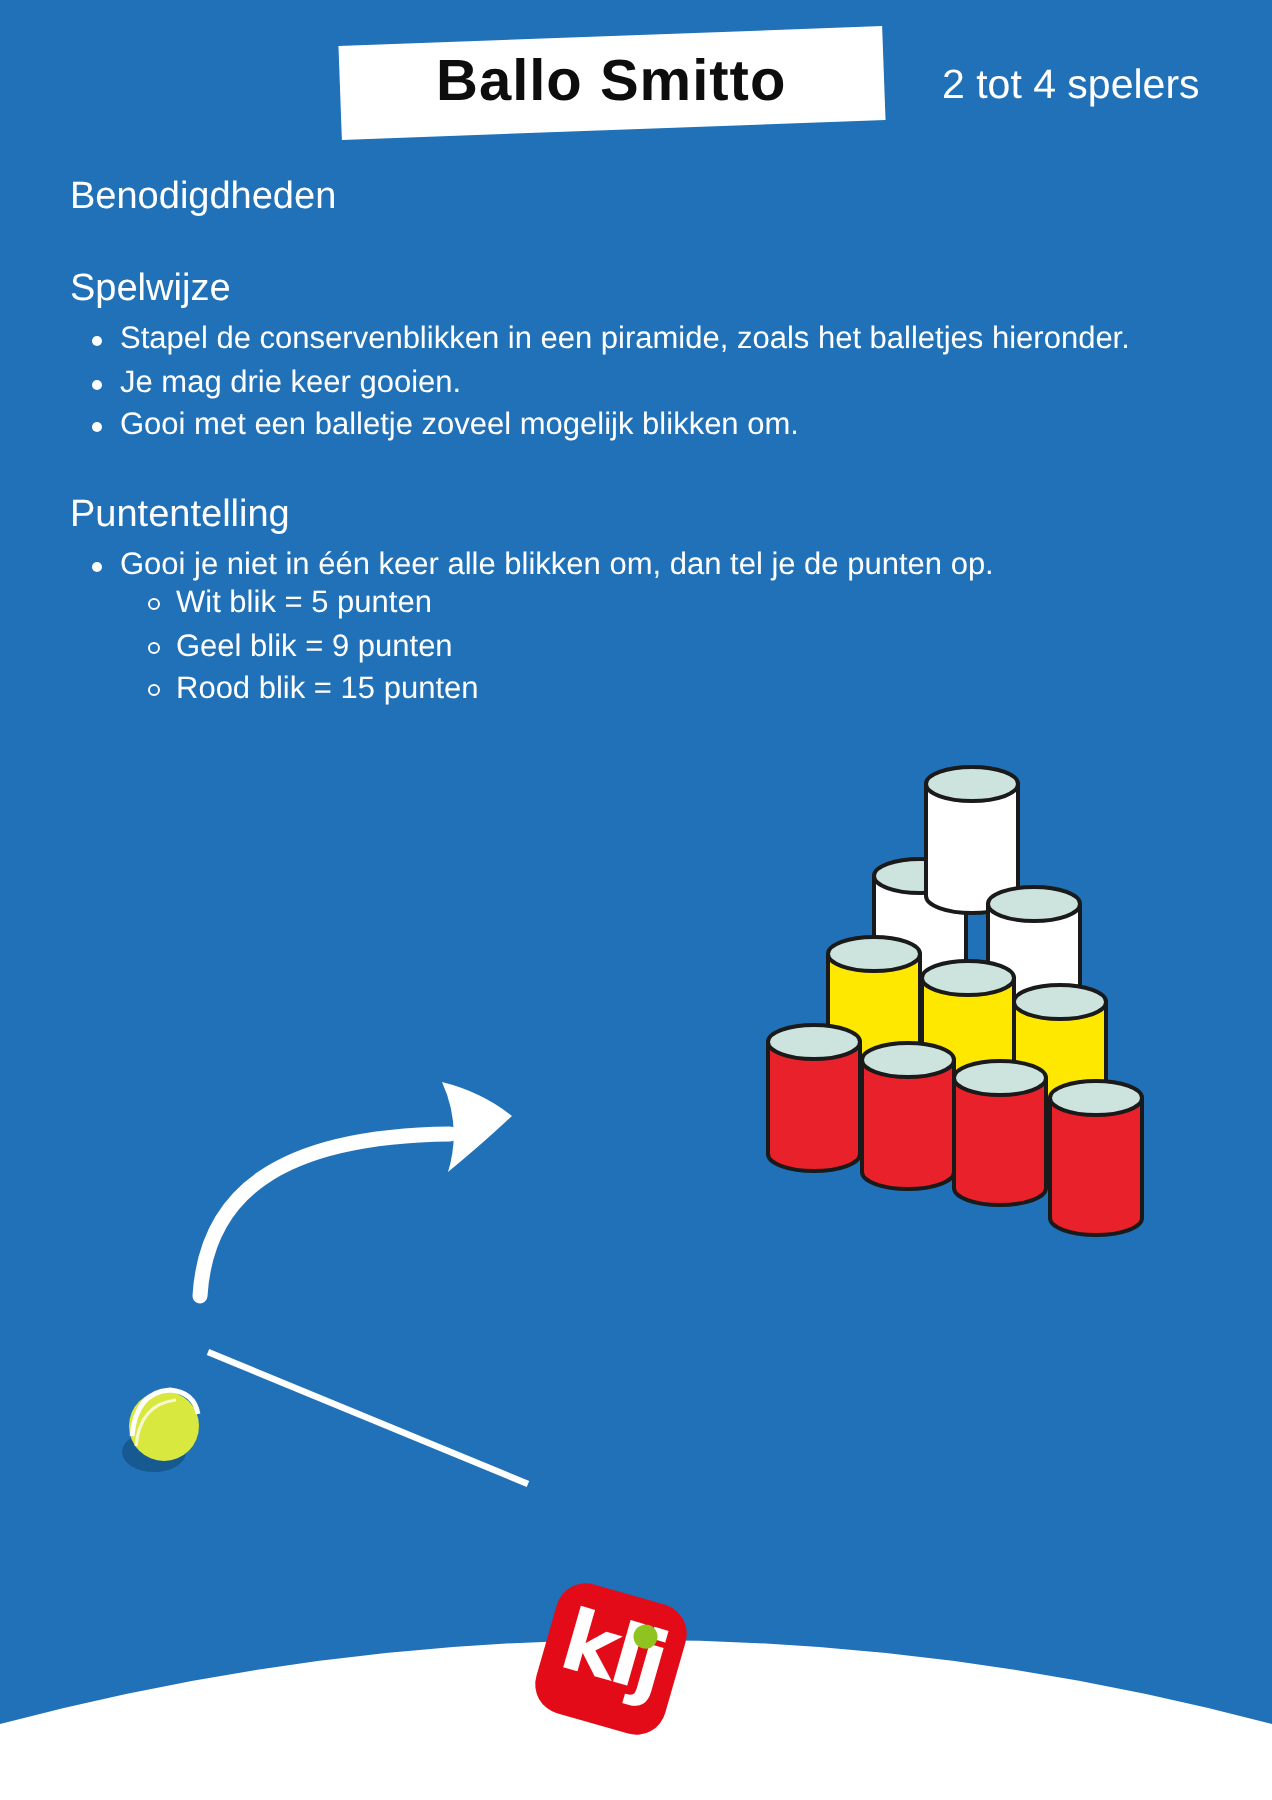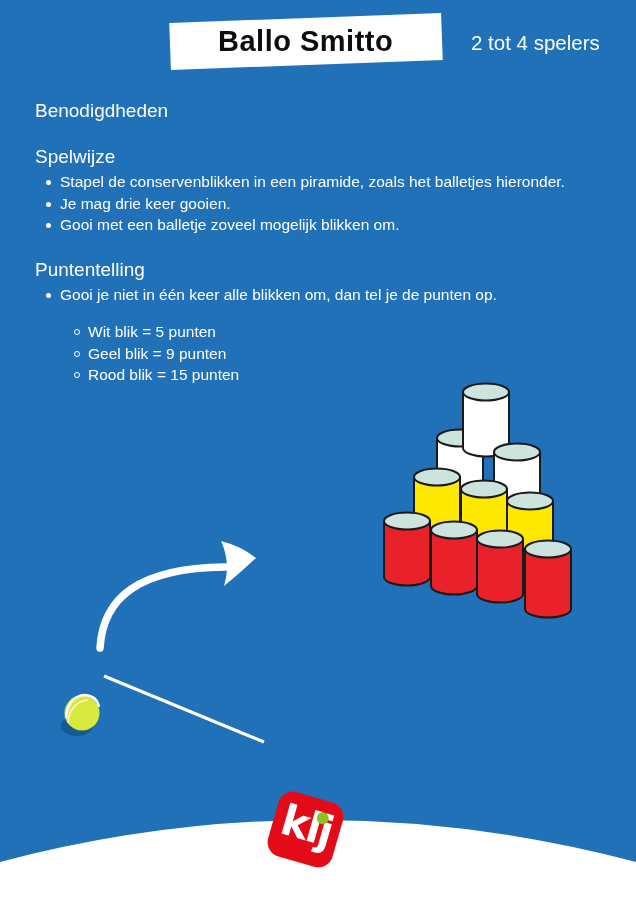--- a/index.html
+++ b/index.html
@@ -29,31 +29,31 @@
     position:absolute;left:471px;top:31px;
     font-size:20.5px;font-weight:normal;color:#ffffff;white-space:nowrap;
   }
 
   
   .content{position:absolute;left:35px;top:84px;width:581px;color:#ffffff;}
   .content h2{
     margin:24px 0 4px 0;
     font-size:19px;font-weight:400;line-height:22px;color:#ffffff;
   }
-  .content section:first-child h2{margin-top:16px;}
+  .content section:first-child h2{margin-top:4px;}
   .content ul{list-style:none;margin:4px 0 0 0;padding:0;}
   .content li{
     position:relative;padding-left:25px;margin-bottom:2px;
     font-size:15.5px;line-height:19.5px;
   }
   .content ul.l1 > li::before{
     content:"";position:absolute;left:11px;top:8px;
     width:5px;height:5px;border-radius:50%;background:#ffffff;
   }
-  .content ul.l2{margin-top:18px;}
+  .content ul.l2{margin-top:0;}
   .content ul.l2 > li{padding-left:28px;}
   .content ul.l2 > li::before{
     content:"";position:absolute;left:14px;top:7px;
     width:4px;height:4px;border-radius:50%;
     border:1.5px solid #ffffff;background:transparent;
   }
 
   
   .cans-svg{position:absolute;left:375px;top:378px;width:210px;height:245px;}
   .throw-svg{position:absolute;left:55px;top:530px;width:240px;height:235px;}

